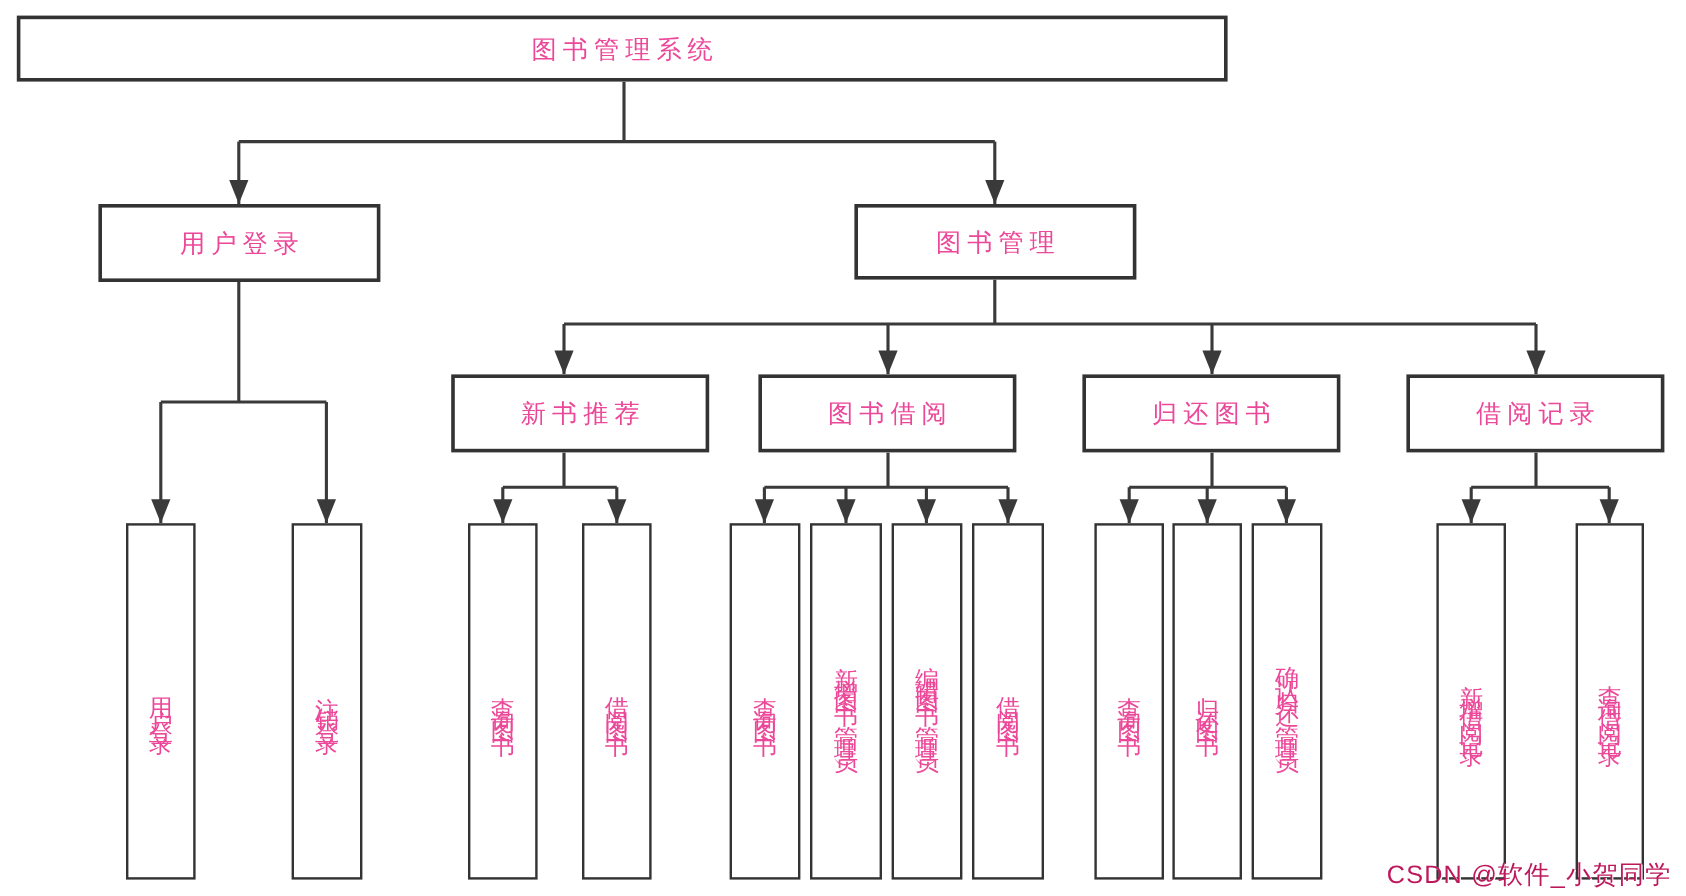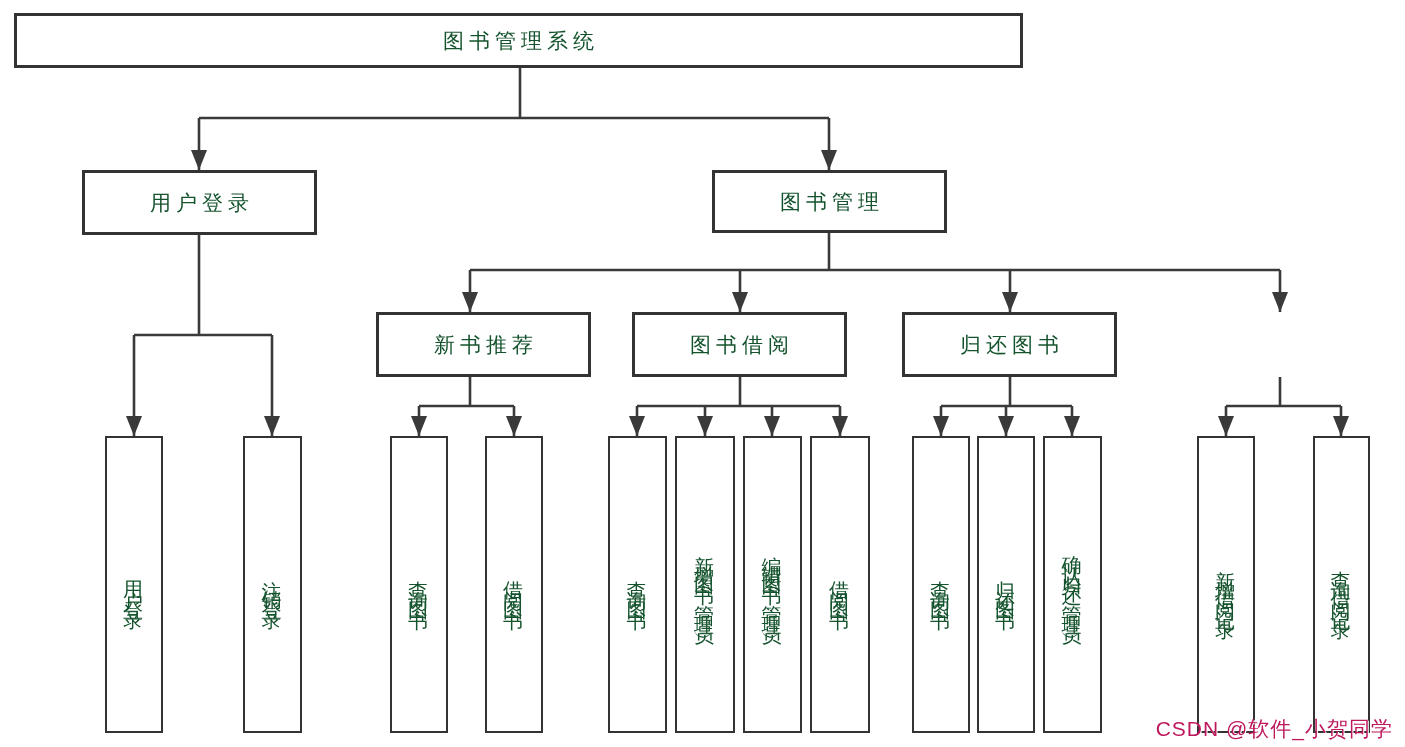--- a/index.html
+++ b/index.html
@@ -22,21 +22,21 @@
     top: 0;
     width: 1405px;
     height: 747px;
     pointer-events: none;
   }
   .node {
     position: absolute;
     box-sizing: border-box;
     background: #ffffff;
     border: 3px solid #333333;
-    color: #14532d;
+    color: #ec4899;
     display: flex;
     align-items: center;
     justify-content: center;
     font-size: 21px;
     letter-spacing: 5px;
     text-indent: 5px;
     white-space: nowrap;
     z-index: 2;
   }
   .node.leaf {
@@ -128,20 +128,21 @@
   </svg>
 
   <div class="node" id="n-root">图书管理系统</div>
 
   <div class="node" id="n-user-login">用户登录</div>
   <div class="node" id="n-book-mgmt">图书管理</div>
 
   <div class="node" id="n-new-book-rec">新书推荐</div>
   <div class="node" id="n-book-borrow">图书借阅</div>
   <div class="node" id="n-current-borrow">归还图书</div>
+  <div class="node" id="n-borrow-record">借阅记录</div>
 
   <div class="node leaf" id="n-leaf-user-login">用户登录</div>
   <div class="node leaf" id="n-leaf-logout">注销登录</div>
   <div class="node leaf" id="n-leaf-query-rec">查询图书</div>
   <div class="node leaf" id="n-leaf-borrow-rec">借阅图书</div>
   <div class="node leaf" id="n-leaf-query-borrow">查询图书</div>
   <div class="node leaf" id="n-leaf-add-book">新增图书（管理员）</div>
   <div class="node leaf" id="n-leaf-edit-book">编辑图书（管理员）</div>
   <div class="node leaf" id="n-leaf-borrow-borrow">借阅图书</div>
   <div class="node leaf" id="n-leaf-query-current">查询图书</div>

